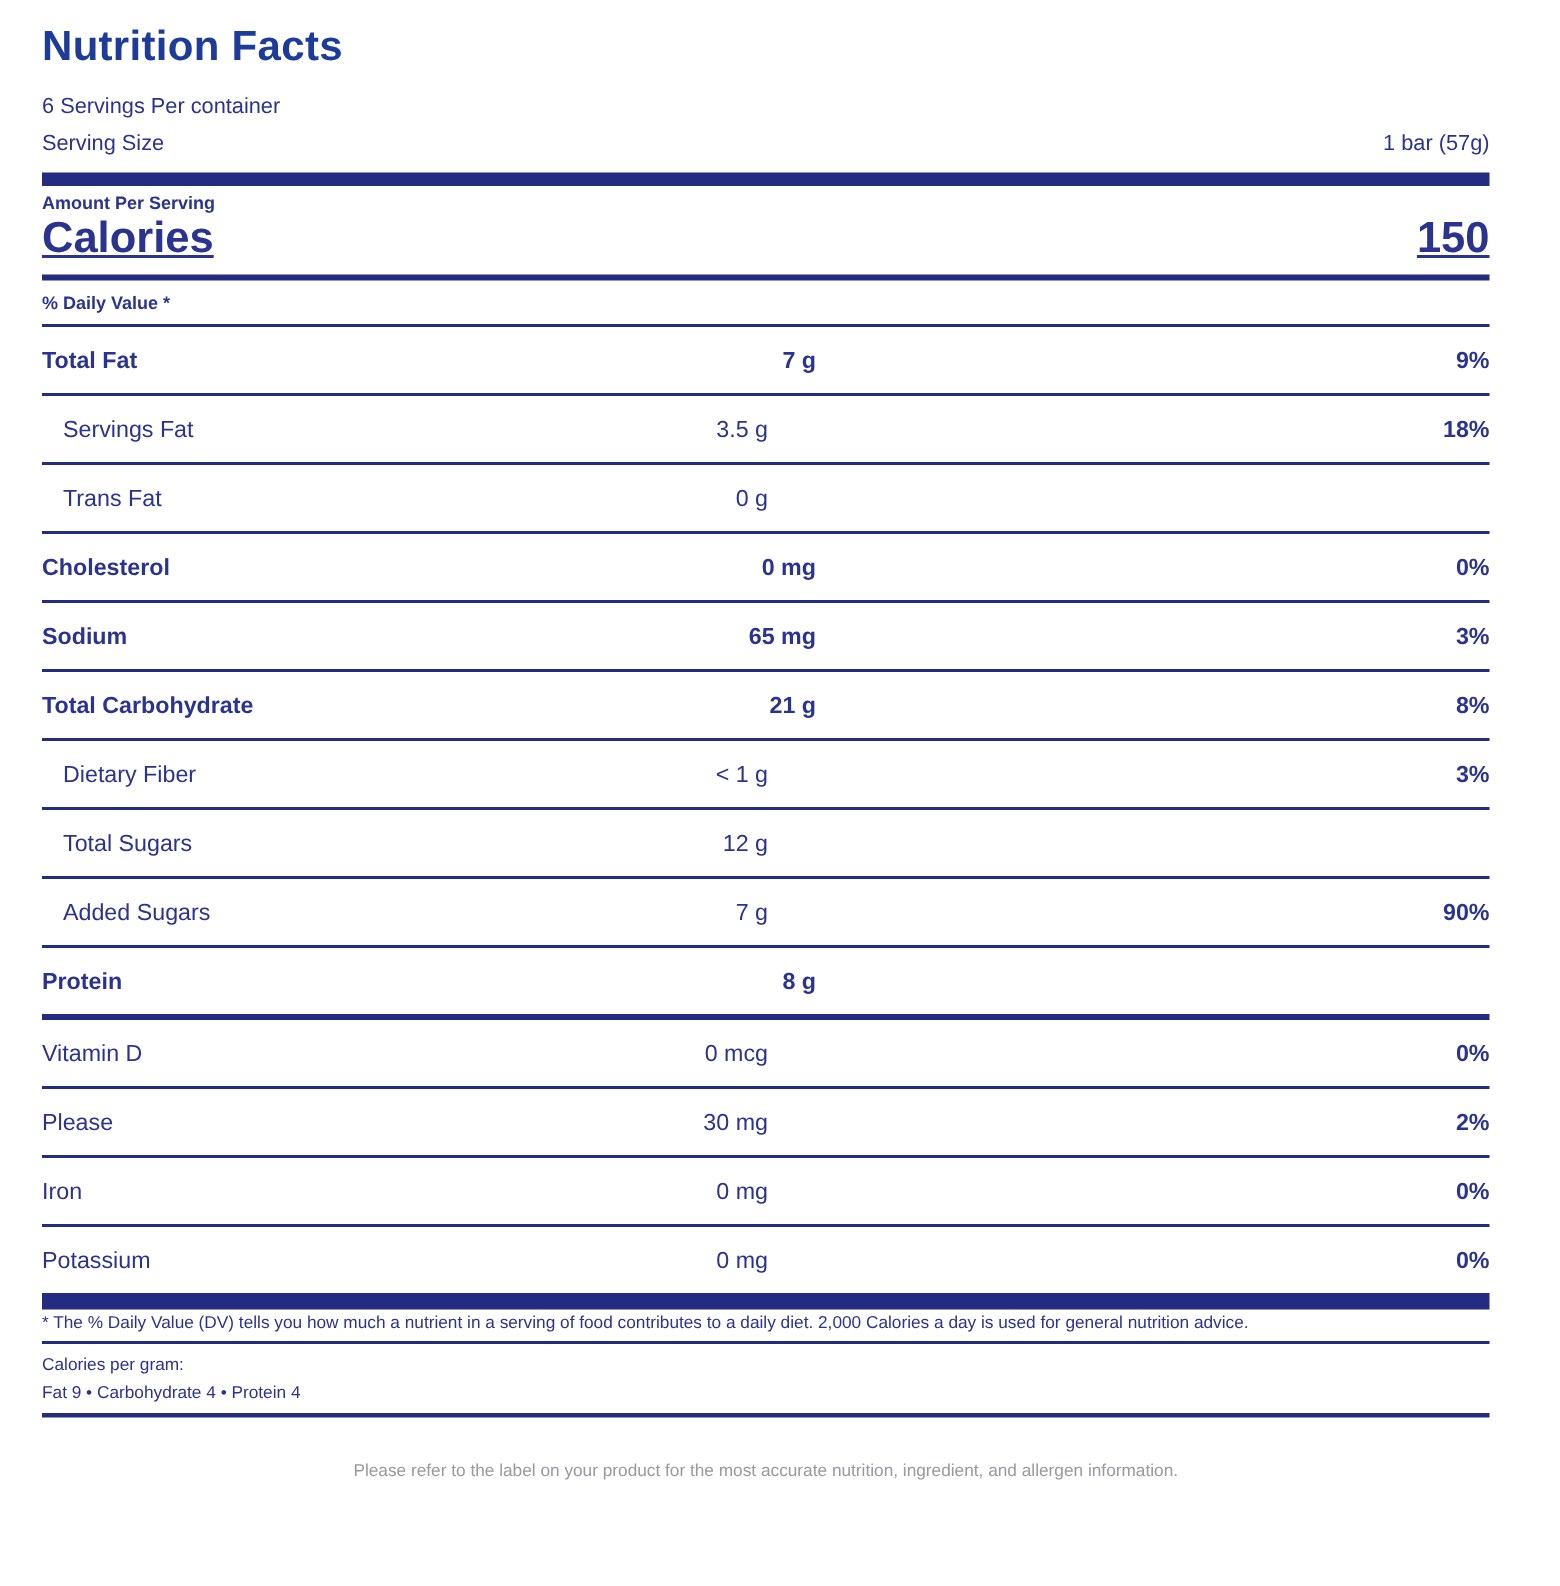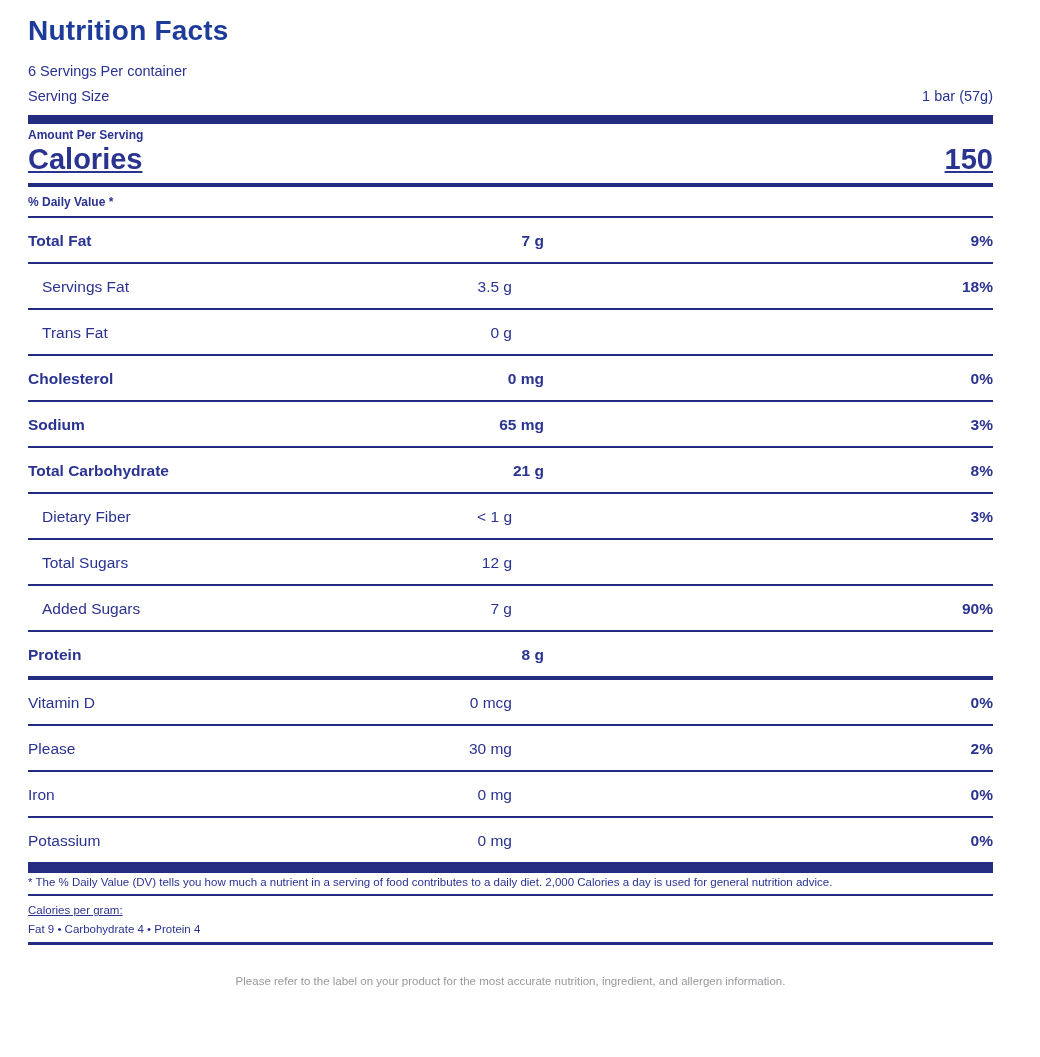--- a/index.html
+++ b/index.html
@@ -81,21 +81,20 @@
   .nrow.thick-div{border-bottom-width:4px;}
   .nrow.no-div{border-bottom:none;padding-bottom:14px;}
   .footnote{
     font-size:11.5px;
     padding:3px 0 6px 0;
     border-bottom:2px solid var(--navy);
   }
   .cpg-label{
     font-size:11.5px;
     padding-top:8px;
-    text-decoration:underline;
   }
   .cpg-values{
     font-size:11.5px;
     padding:7px 0 7px 0;
     border-bottom:3px solid var(--navy);
   }
   .disclaimer{
     margin-top:30px;
     text-align:center;
     font-size:11.5px;

